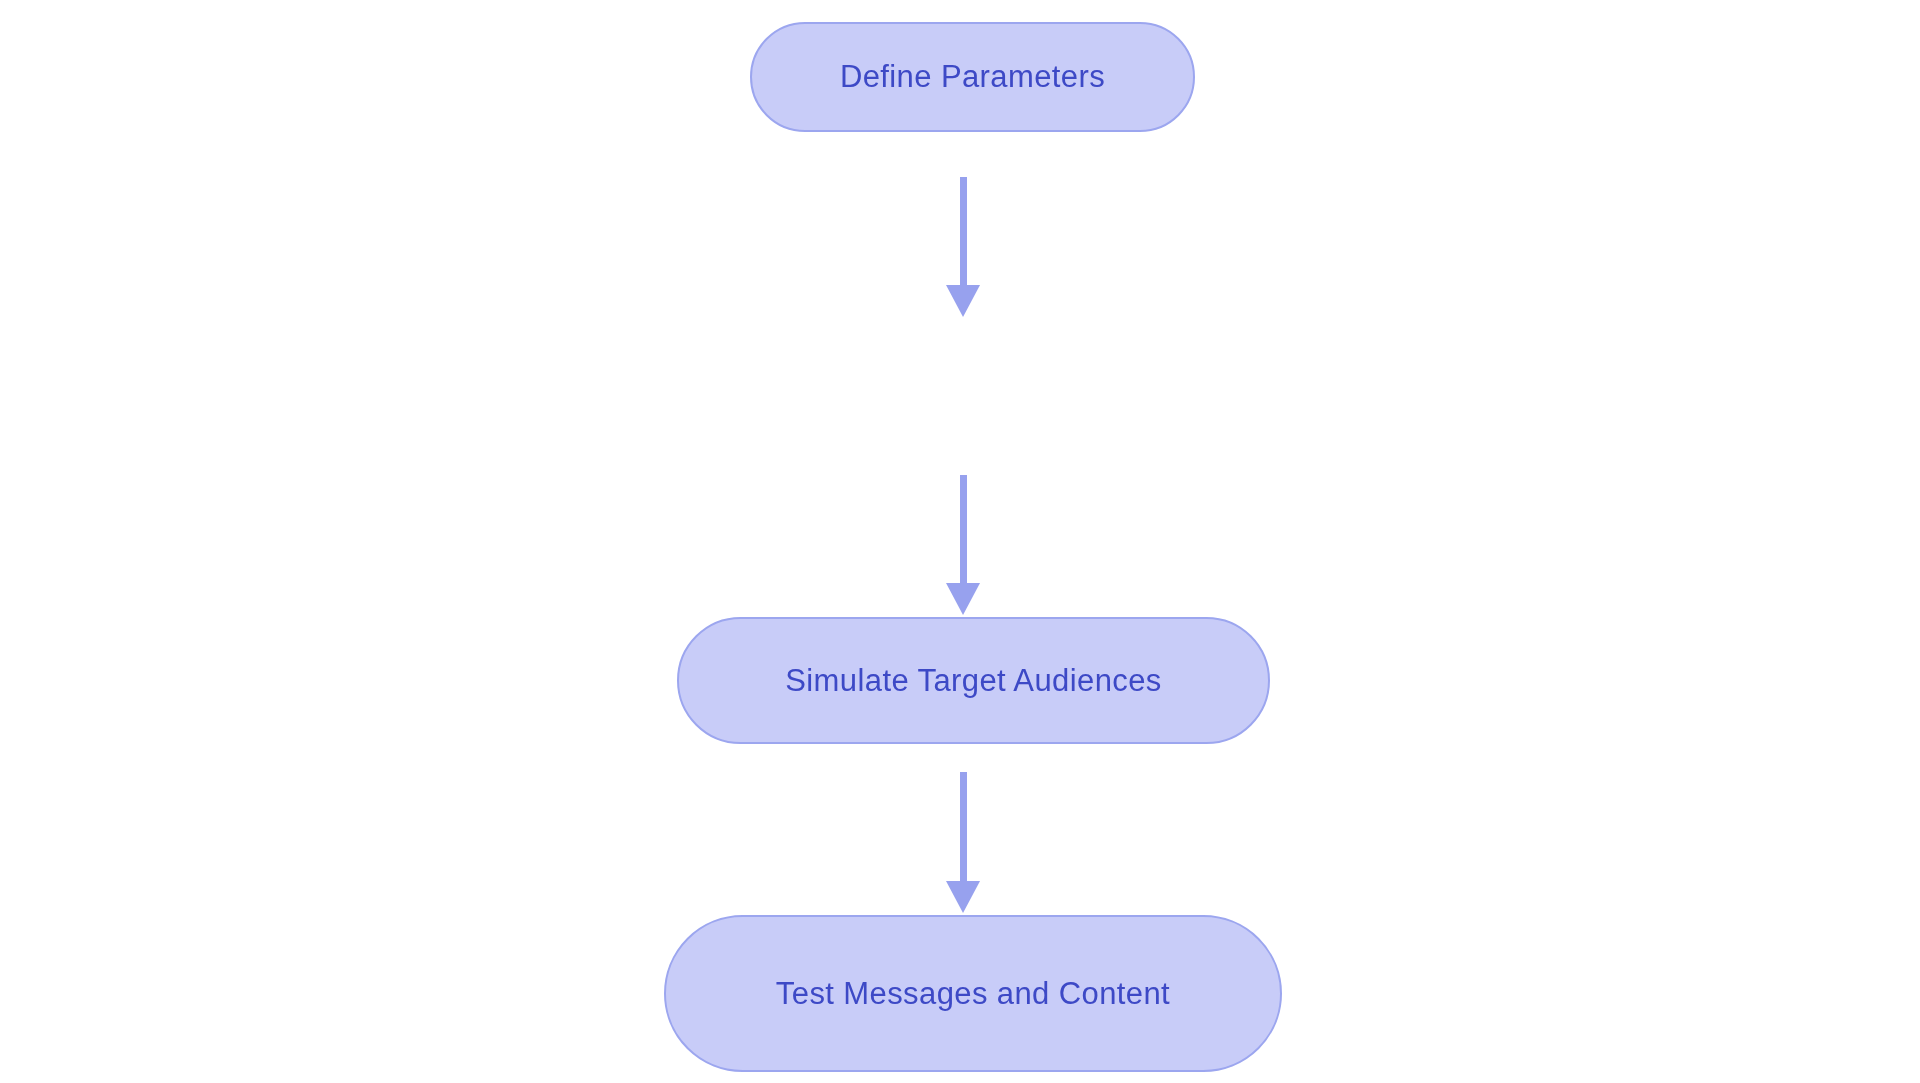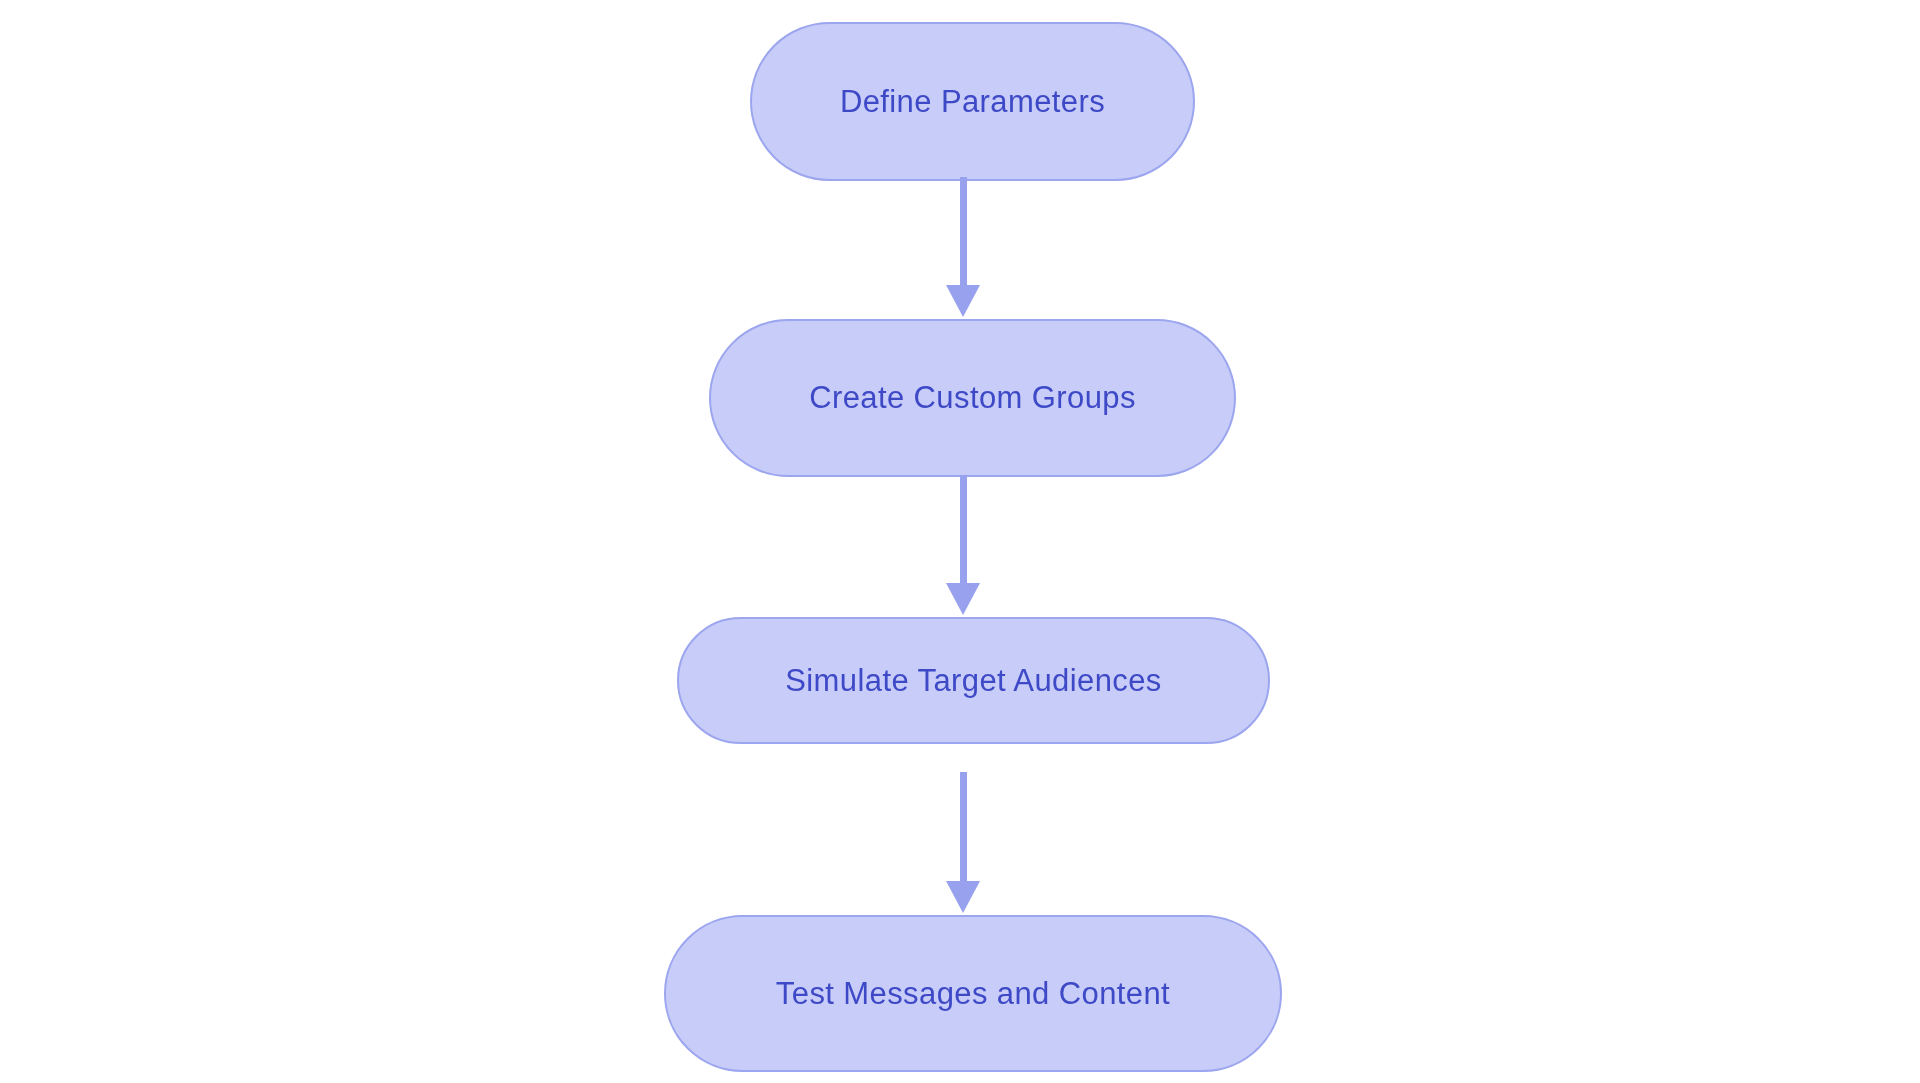--- a/index.html
+++ b/index.html
@@ -44,21 +44,21 @@
     background: var(--arrow-color, #97a1ee);
   }
   .arrow .arrow-head {
     width: 0;
     height: 0;
     border-left: 17px solid transparent;
     border-right: 17px solid transparent;
     border-top: 32px solid var(--arrow-color, #97a1ee);
   }
   
-  #node-0 { left: 750px; top: 22px;  width: 445px; height: 159px; }
+  #node-0 { left: 750px; top: 22px;  width: 445px; height: 110px; }
   #node-1 { left: 709px; top: 319px; width: 527px; height: 158px; }
   #node-2 { left: 677px; top: 617px; width: 593px; height: 127px; }
   #node-3 { left: 664px; top: 915px; width: 618px; height: 157px; }
   #arrow-0 { left: 946px; top: 177px; height: 140px; }
   #arrow-1 { left: 946px; top: 475px; height: 140px; }
   #arrow-2 { left: 946px; top: 772px; height: 141px; }
 </style>
 </head>
 <body>
 
@@ -66,23 +66,20 @@
 
   <div class="flow-node" id="node-0">
     <span class="node-label">Define Parameters</span>
   </div>
 
   <div class="arrow" id="arrow-0">
     <div class="arrow-line"></div>
     <div class="arrow-head"></div>
   </div>
 
-  <div class="flow-node" id="node-1">
-    <span class="node-label">Create Custom Groups</span>
-  </div>
 
   <div class="arrow" id="arrow-1">
     <div class="arrow-line"></div>
     <div class="arrow-head"></div>
   </div>
 
   <div class="flow-node" id="node-2">
     <span class="node-label">Simulate Target Audiences</span>
   </div>
 

